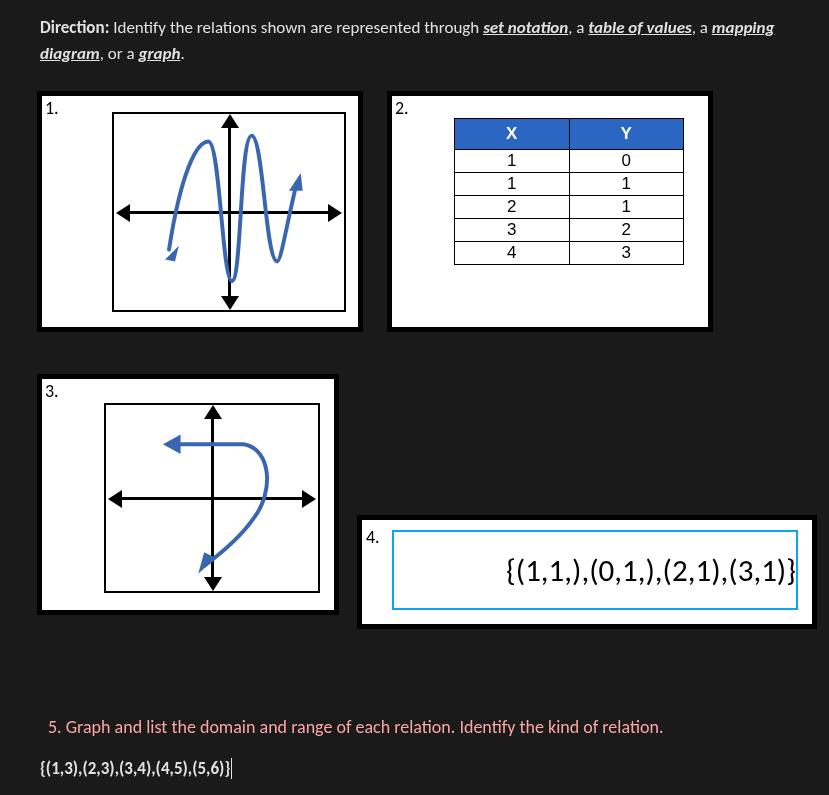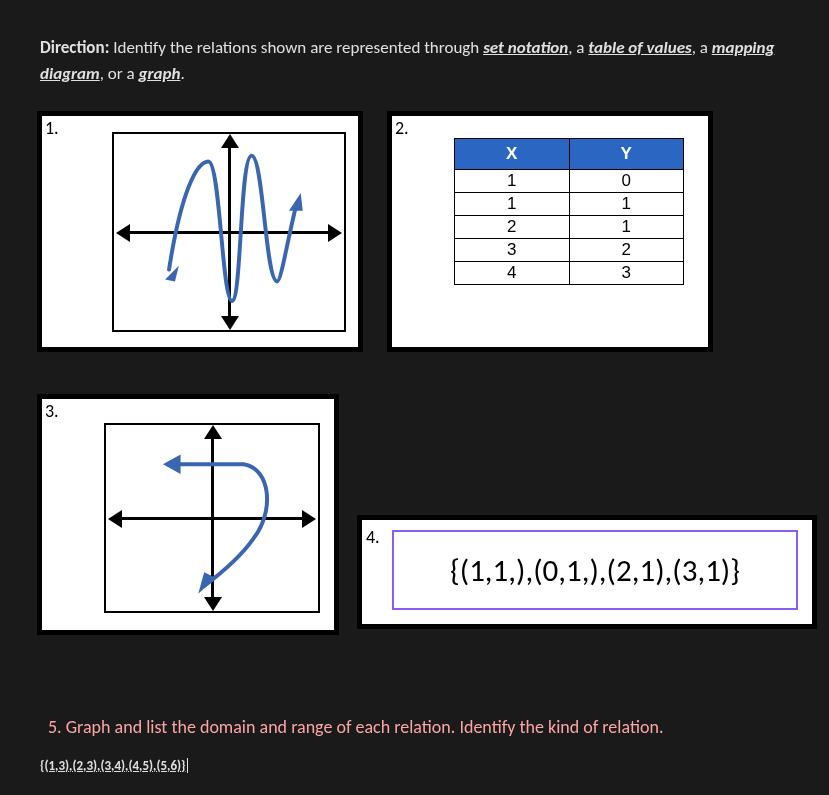--- a/index.html
+++ b/index.html
@@ -9,21 +9,20 @@
       font-family: Calibri, Arial, sans-serif;
       width: 829px;
       height: 795px;
       padding: 15px 40px 10px 40px;
       position: relative;
     }
     .direction {
       font-size: 17px;
       line-height: 1.5;
       margin-bottom: 28px;
-      margin-top: 20px;
     }
     .direction .bold { font-weight: bold; }
     .direction .term { font-style: italic; font-weight: bold; text-decoration: underline; }
     
     .panel {
       position: relative;
       background: #fff;
       border: 2px solid #000;
       box-shadow: 0 0 0 3px #000;
     }
@@ -95,45 +94,44 @@
       position: absolute;
       left: 360px; top: 518px;
       width: 454px; height: 108px;
       background: #fff;
       border: 2px solid #000;
       box-shadow: 0 0 0 3px #000;
     }
     .p4-inner {
       position: absolute;
       top: 10px; left: 30px; right: 14px; bottom: 14px;
-      border: 2px solid #8b5cf6;
-      display: flex; align-items: center; justify-content: center;
+      border: 2px solid #0ea5e9;
+      display: flex; align-items: center; justify-content: flex-end;
     }
     .p4-text {
       color: #000;
       font-size: 31px;
       font-weight: 500;
       font-family: Calibri, Arial, sans-serif;
       white-space: nowrap;
     }
     .panel4 .panel-label { top: 6px; left: 4px; }
     
     .q5 {
       position: absolute;
       left: 48px; top: 716px;
       font-size: 18px;
       color: #fca5a5;
     }
     .q5-set {
       position: absolute;
       left: 40px; top: 758px;
-      font-size: 13px;
+      font-size: 17px;
       font-weight: bold;
       color: #e0e0e0;
-      text-decoration: underline;
     }
     .cursor {
       border-right: 1px solid #e0e0e0;
       padding-right: 1px;
     }
   </style>
 </head>
 <body>
 
 <div class="direction">

